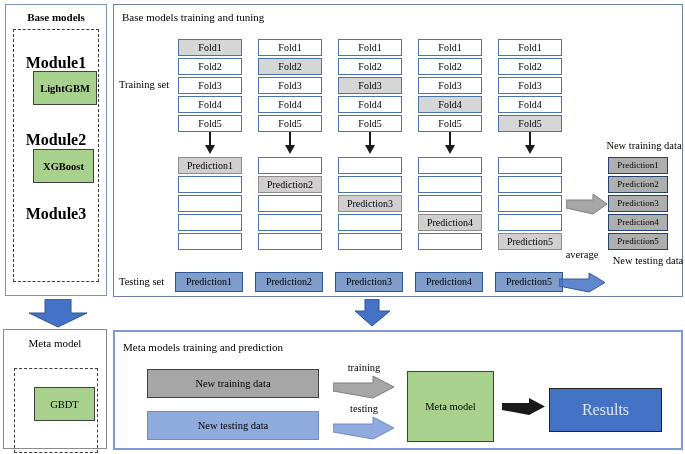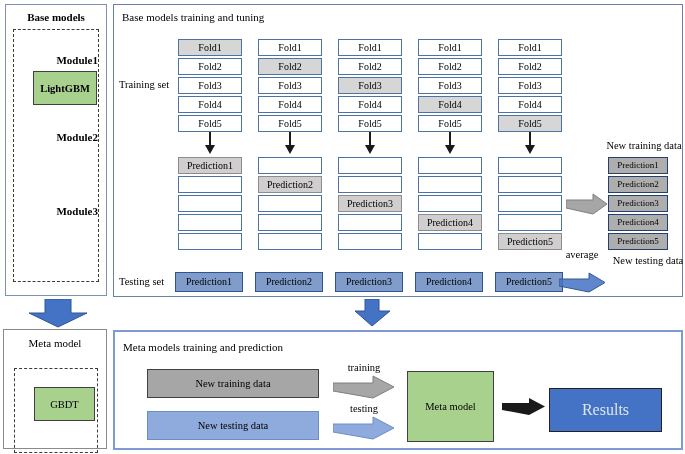--- a/index.html
+++ b/index.html
@@ -7,21 +7,21 @@
     position:relative;width:685px;height:454px;background:#fff;overflow:hidden;
     font-family:"Liberation Serif","DejaVu Serif",serif;color:#000;
   }
   .panel{position:absolute;background:#fff;box-sizing:border-box;}
   .p-left{border:1px solid #7d93b3;}
   .p-right{border:1px solid #6a82a6;}
   .p-bottom-right{border:2px solid #7d9bd1;padding-left:12px;}
   .ptitle{position:absolute;width:100%;text-align:center;font-size:11px;}
   .ptitle-left{position:absolute;font-size:11px;white-space:nowrap;}
   .dashed{position:absolute;border:1px dashed #3a3a3a;box-sizing:border-box;}
-  .mod-label{position:absolute;width:100%;text-align:right;font-size:11px;}
+  .mod-label{position:absolute;width:100%;text-align:center;font-size:16px;}
   .greenbox{position:absolute;background:#a9d18e;border:1px solid #404040;box-sizing:border-box;
     display:flex;align-items:center;justify-content:center;font-size:10.5px;}
   .col{position:absolute;top:0;width:64px;height:293px;}
   .cell{position:absolute;left:0;width:64px;height:17px;background:#fff;border:1px solid #4a73a8;
     box-sizing:border-box;font-size:10px;line-height:15px;text-align:center;}
   .cell.factive{background:#d6d6d6;}
   .cell.pactive{background:#d0cece;border-color:#8c8c8c;}
   .testbox{position:absolute;left:-3px;top:267px;width:68px;height:20px;background:#7f9ccb;
     border:1px solid #2e5493;box-sizing:border-box;font-size:10px;line-height:18px;text-align:center;}
   .side-label{position:absolute;font-size:10.5px;white-space:nowrap;}
@@ -39,20 +39,21 @@
 <body>
 
 <div id="stage">
 
   <div class="panel p-left" style="left:5px;top:4px;width:102px;height:292px;font-weight:bold;">
     <div class="ptitle" style="top:6px;">Base models</div>
     <div class="dashed" style="left:7px;top:24px;width:86px;height:253px;">
       <div class="mod-label" style="top:24px;">Module1</div>
       <div class="greenbox" style="left:19px;top:41px;width:64px;height:34px;">LightGBM</div>
       <div class="mod-label" style="top:101px;">Module2</div>
+      <div class="greenbox" style="left:19px;top:119px;width:61px;height:34px;">XGBoost</div>
       <div class="mod-label" style="top:175px;">Module3</div>
     </div>
   </div>
 
   <div class="panel p-right" style="left:113px;top:4px;width:570px;height:293px;">
     <div class="ptitle-left" style="left:8px;top:6px;">Base models training and tuning</div>
     <div class="side-label" style="left:5px;top:74px;">Training set</div>
     <div class="side-label" style="left:5px;top:271px;">Testing set</div>
 
     <div class="col" style="left:64px;">

